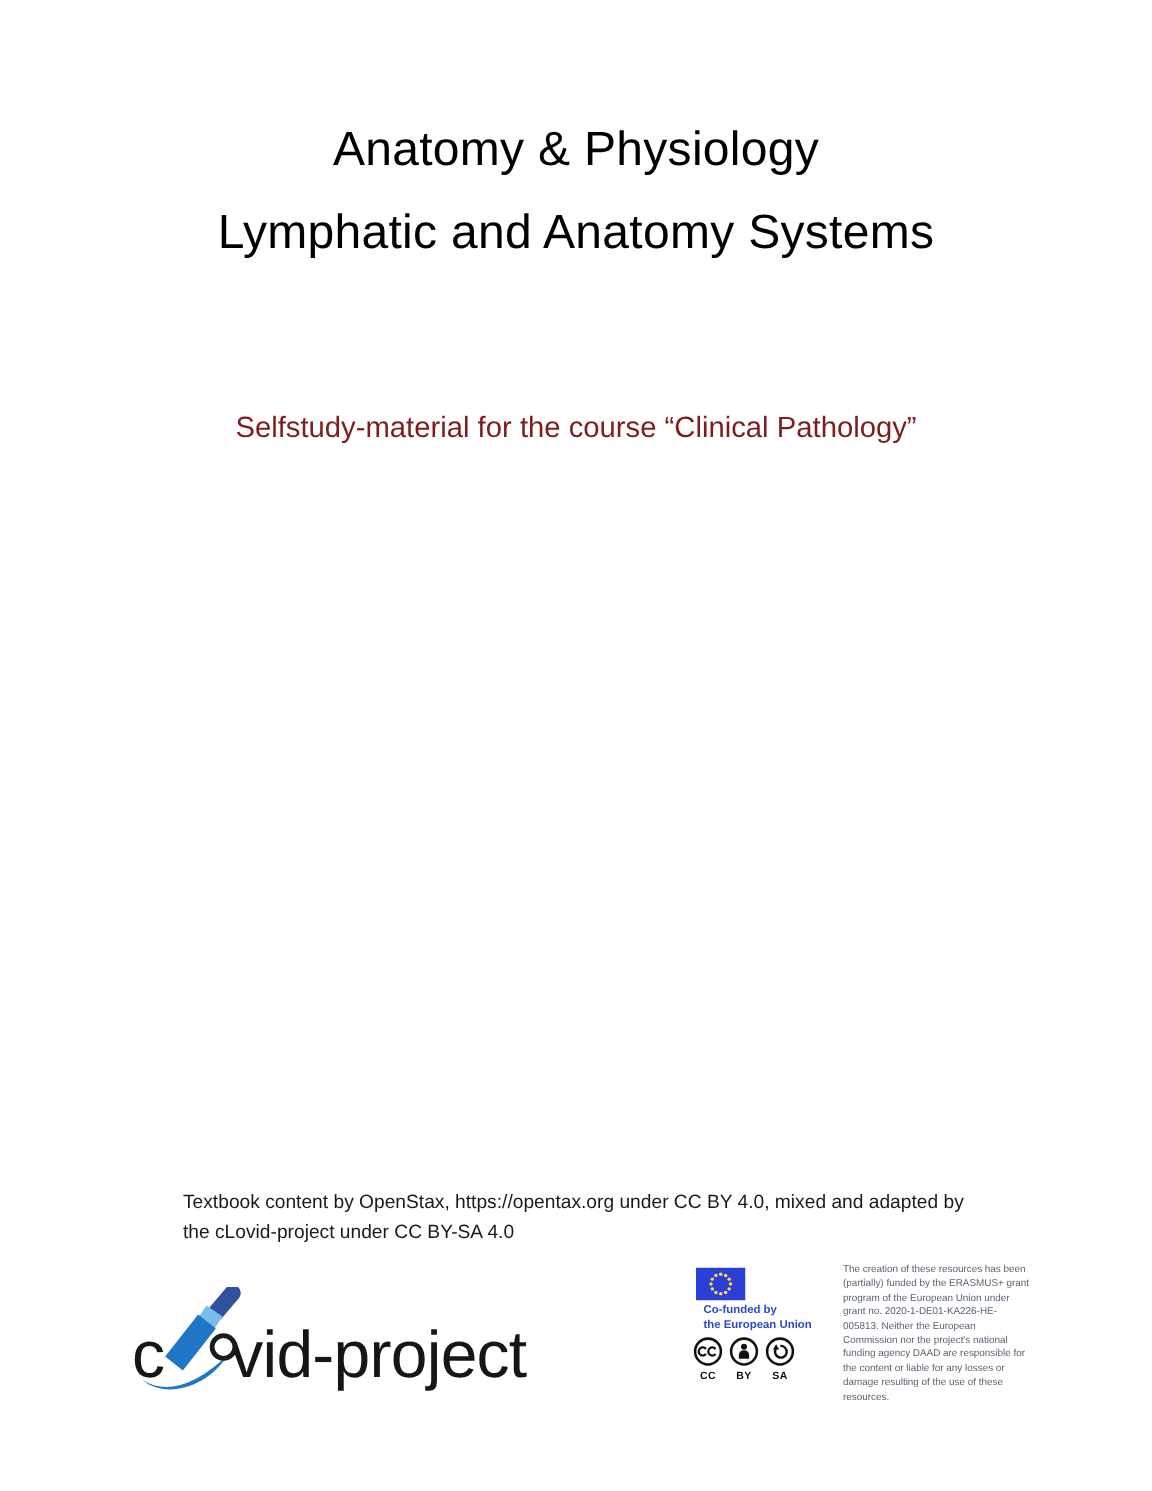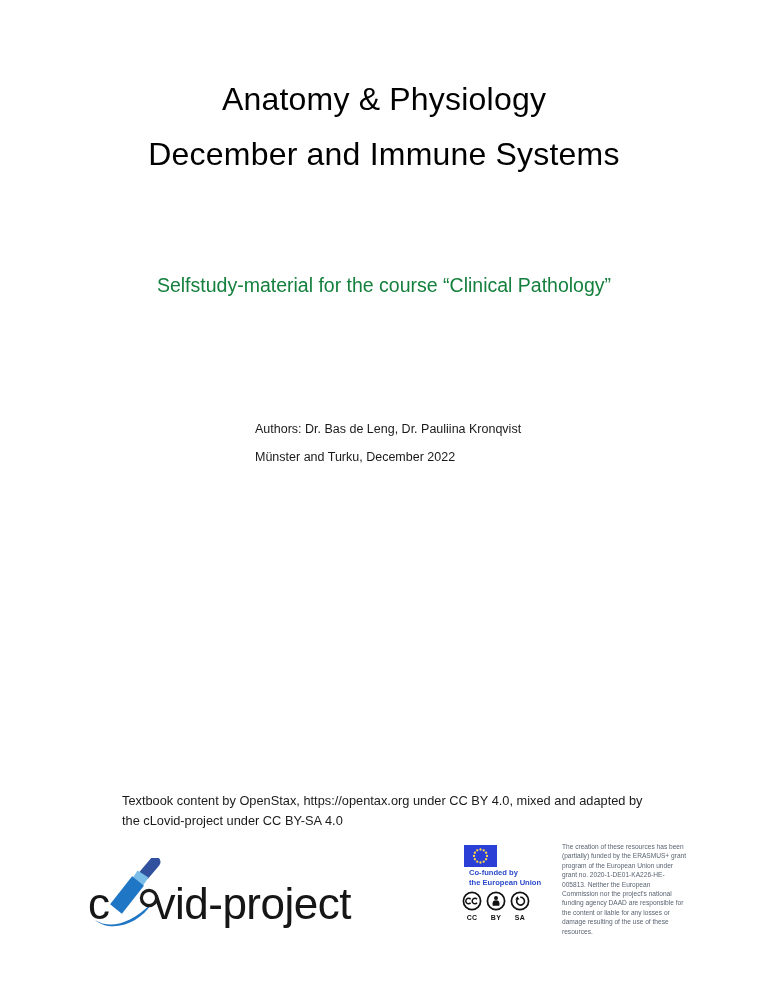--- a/index.html
+++ b/index.html
@@ -27,21 +27,21 @@
     font-weight: 400;
     letter-spacing: 0.2px;
   }
 
   
   .subtitle {
     position: absolute;
     left: 0; right: 0;
     top: 270px;
     text-align: center;
-    color: #15803d;
+    color: #7f1d1d;
     font-size: 19.5px;
     line-height: 30px;
     font-weight: 400;
   }
 
   
   .authors {
     position: absolute;
     left: 255px;
     top: 421px;
@@ -143,29 +143,25 @@
     letter-spacing: 0.3px;
   }
 </style>
 </head>
 <body>
 
 <div class="page">
 
   <div class="title-block">
     <div>Anatomy &amp; Physiology</div>
-    <div>December and Immune Systems</div>
+    <div>Lymphatic and Anatomy Systems</div>
   </div>
 
   <div class="subtitle">Selfstudy-material for the course “Clinical Pathology”</div>
 
-  <div class="authors">
-    <div class="authors-line1">Authors: Dr. Bas de Leng, Dr. Pauliina Kronqvist</div>
-    <div class="authors-line2">Münster and Turku, December 2022</div>
-  </div>
 
   <div class="attribution">Textbook content by OpenStax, https://opentax.org under CC BY 4.0, mixed and adapted by
 the cLovid-project under CC BY-SA 4.0</div>
 
   <div class="logo">
     <span class="logo-text">c</span>
     <span class="microscope-wrap">
       <svg width="70" height="74" viewBox="0 0 70 74">
         <path d="M1,62 C16,71.5 36,66.5 58,45 C45,67 16,75 1,62 Z" fill="#1E76C4"></path>
         <line x1="61" y1="4" x2="50" y2="17" stroke="#31519E" stroke-width="11" stroke-linecap="round"></line>

